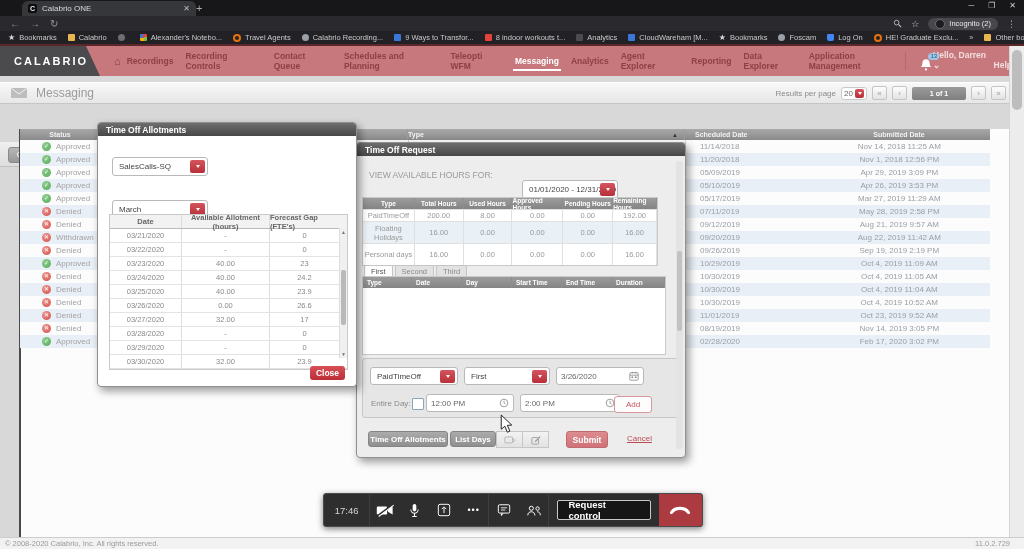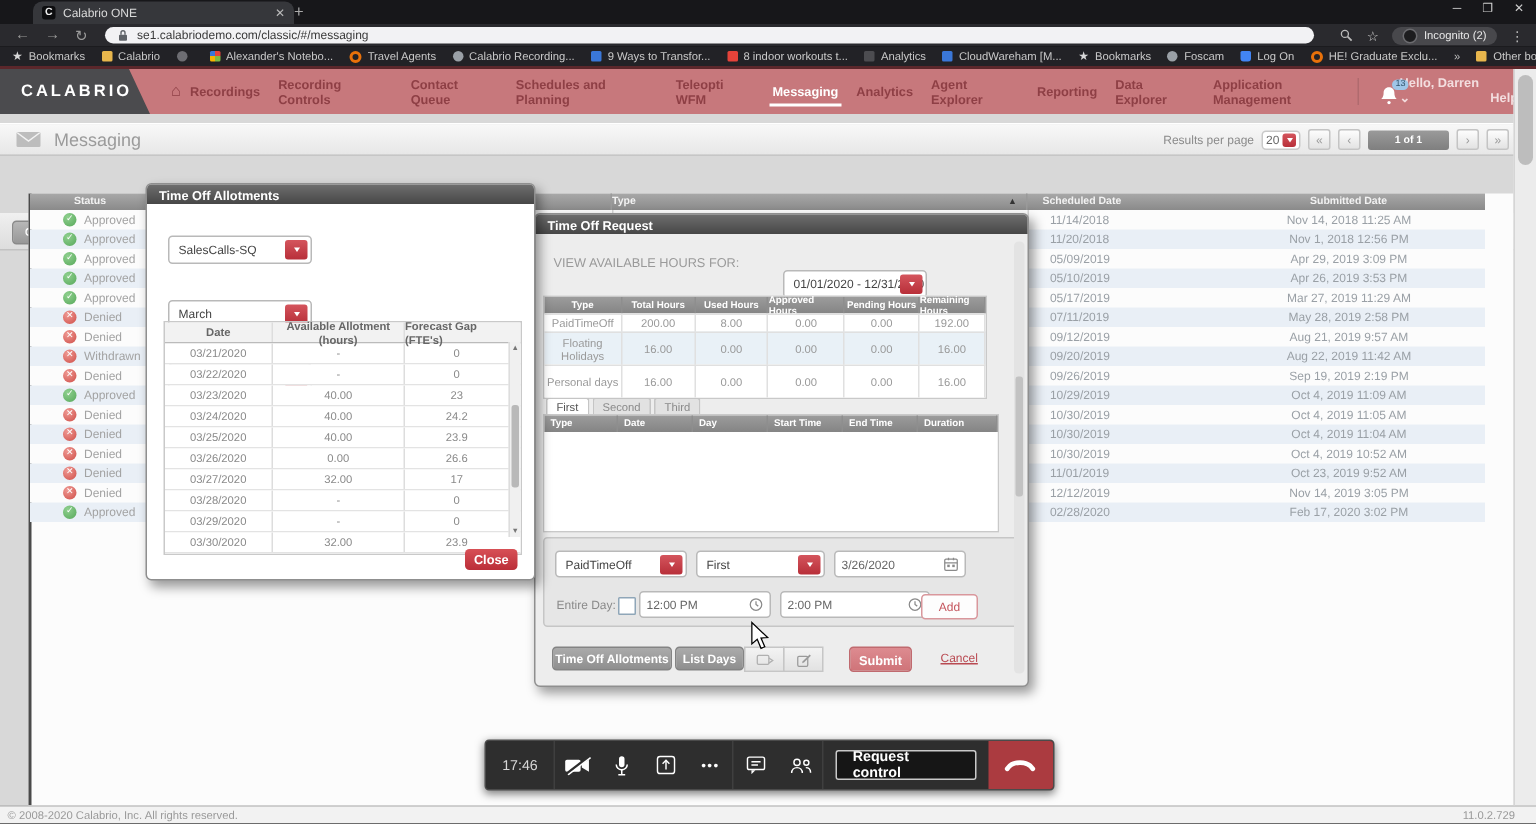--- a/index.html
+++ b/index.html
@@ -203,27 +203,20 @@
   <div class="abs wctl">
     <span>─</span>
     <span>❐</span>
     <span>✕</span>
   </div>
 </div>
 <div class="abs urlbar">
   <span class="navarr">←</span>
   <span class="navarr">→</span>
   <span class="navarr">↻</span>
-  <div class="urlpill">
-    <svg width="8" height="9" viewBox="0 0 12 13">
-        <rect x="2" y="6" width="8" height="6" rx="1" fill="#5f6368"></rect>
-        <path d="M4 6V4a2 2 0 0 1 4 0v2" stroke="#5f6368" stroke-width="1.4" fill="none"></path>
-      </svg>
-    <span class="urltext">se1.calabriodemo.com/classic/#/messaging</span>
-  </div>
   <div class="uright">
     <svg width="9" height="9" viewBox="0 0 10 10">
         <circle cx="4" cy="4" r="2.6" stroke="#bbb" fill="none"></circle>
         <line x1="6" y1="6" x2="9" y2="9" stroke="#bbb" stroke-width="1.3"></line>
       </svg>
     <span class="star">☆</span>
     <div class="incog">
       <span class="dot"></span>
       <span>Incognito (2)</span>
     </div>
@@ -554,21 +547,21 @@
       <div class="c-su">Oct 23, 2019 9:52 AM</div>
     </div>
   <div class="grow denied">
       <div class="c-st">
         <span class="sticon"></span>
         <span class="stlbl">Denied</span>
       </div>
       <div class="c-m1"></div>
       <div class="c-m2"></div>
       <div class="c-ty"></div>
-      <div class="c-sd">12/12/2019</div>
+      <div class="c-sd">08/19/2019</div>
       <div class="c-su">Nov 14, 2019 3:05 PM</div>
     </div>
   <div class="grow alt approved">
       <div class="c-st">
         <span class="sticon"></span>
         <span class="stlbl">Approved</span>
       </div>
       <div class="c-m1"></div>
       <div class="c-m2"></div>
       <div class="c-ty"></div>

